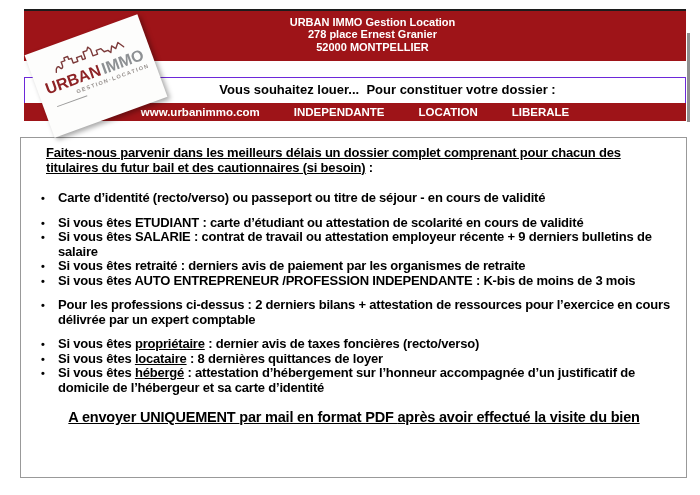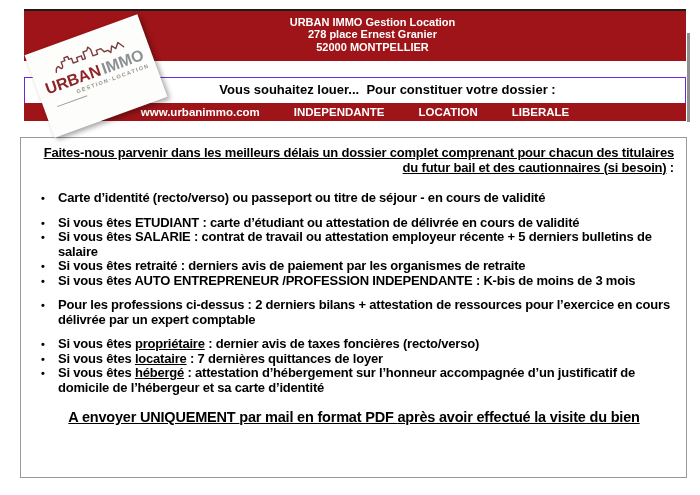--- a/index.html
+++ b/index.html
@@ -36,21 +36,21 @@
   .logo-word .w1{color:#8e2326;}
   .logo-word .w2{color:#8d9093;margin-left:2px;}
   .logo-sub{font-size:5.5px;letter-spacing:1.4px;color:#958f8c;margin-top:1px;margin-left:30px;}
   .logo-dash{width:32px;height:1px;background:#9a9a9a;margin-top:4px;margin-right:62px;}
   
   .content-box{
     position:absolute;left:20px;top:137px;width:667px;height:341px;box-sizing:border-box;
     border:1px solid #999;background:#fff;padding:6px 12px 0 13px;
     font-size:13px;line-height:14.5px;letter-spacing:-0.2px;overflow:hidden;
   }
-  .intro{margin:2px 0 16px 0;text-align:right;}
+  .intro{margin:2px 0 16px 12px;}
   .ul{text-decoration:underline;}
   ul.group{list-style:none;margin:0 0 10px 0;padding:0;}
   ul.group li{position:relative;padding-left:24px;}
   ul.group li::before{content:"\2022";position:absolute;left:7px;top:0;font-size:11px;}
   .send-note{margin:14px 0 0 0;text-align:center;font-size:14.5px;line-height:17px;text-decoration:underline;}
 </style>
 </head>
 <body>
 
 <div class="page">
@@ -86,34 +86,34 @@
 
   <div class="content-box">
 
     <p class="intro"><span class="ul">Faites-nous parvenir dans les meilleurs délais un dossier complet comprenant pour chacun des titulaires du futur bail et des cautionnaires (si besoin)</span><span> :</span></p>
 
     <ul class="group">
       <li><span>Carte d’identité (recto/verso) ou passeport ou titre de séjour - en cours de validité</span></li>
     </ul>
 
     <ul class="group">
-      <li><span>Si vous êtes ETUDIANT : carte d’étudiant ou attestation de délivrée en cours de validité</span></li>
-      <li><span>Si vous êtes SALARIE : contrat de travail ou attestation employeur récente + 5 derniers bulletins de salaire</span></li>
+      <li><span>Si vous êtes ETUDIANT : carte d’étudiant ou attestation de scolarité en cours de validité</span></li>
+      <li><span>Si vous êtes SALARIE : contrat de travail ou attestation employeur récente + 9 derniers bulletins de salaire</span></li>
       <li><span>Si vous êtes retraité : derniers avis de paiement par les organismes de retraite</span></li>
       <li><span>Si vous êtes AUTO ENTREPRENEUR /PROFESSION INDEPENDANTE : K-bis de moins de 3 mois</span></li>
     </ul>
 
     <ul class="group">
       <li><span>Pour les professions ci-dessus : 2 derniers bilans + attestation de ressources pour l’exercice en cours délivrée par un expert comptable</span></li>
     </ul>
 
 
     <ul class="group">
       <li><span>Si vous êtes </span><span class="ul">propriétaire</span><span> : dernier avis de taxes foncières (recto/verso)</span></li>
-      <li><span>Si vous êtes </span><span class="ul">locataire</span><span> : 7 dernières quittances de loyer</span></li>
+      <li><span>Si vous êtes </span><span class="ul">locataire</span><span> : 8 dernières quittances de loyer</span></li>
       <li><span>Si vous êtes </span><span class="ul">hébergé</span><span> : attestation d’hébergement sur l’honneur accompagnée d’un justificatif de domicile de l’hébergeur et sa carte d’identité</span></li>
     </ul>
 
     <p class="send-note"><span>A envoyer </span><span class="ul">UNIQUEMENT </span><span>par mail en format </span><span class="ul">PDF </span><span>après avoir effectué la visite du bien</span></p>
 
   </div>
 
 </div>
 
 </body></html>

